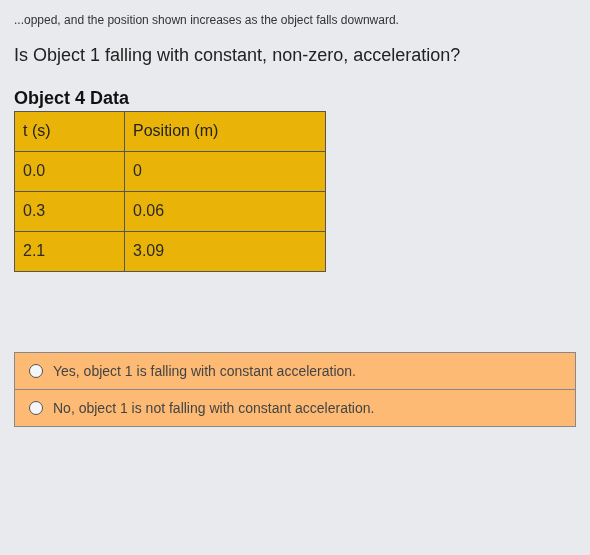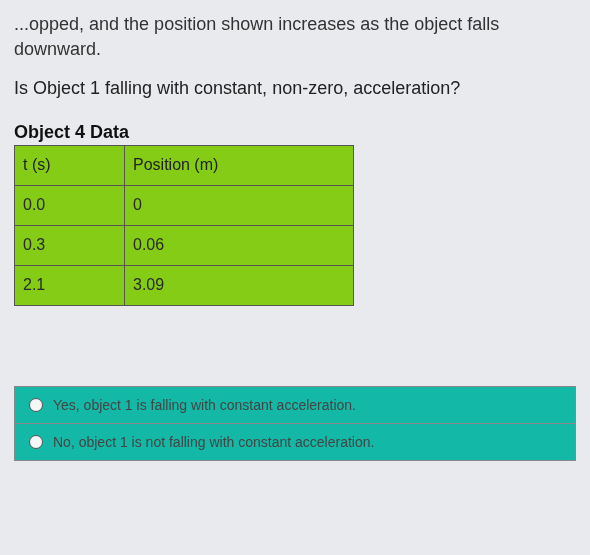--- a/index.html
+++ b/index.html
@@ -5,41 +5,41 @@
     body {
       margin: 0;
       padding: 12px 14px;
       font-family: -apple-system, BlinkMacSystemFont, "Segoe UI", Arial, sans-serif;
       background: #e8eaed;
       color: #2a2a2a;
       width: 590px;
       box-sizing: border-box;
     }
     .intro {
-      font-size: 18px;
+      font-size: 12px;
       line-height: 1.4;
       margin-bottom: 14px;
       color: #333;
     }
     .question {
       font-size: 18px;
       line-height: 1.4;
       margin-bottom: 20px;
       color: #222;
     }
     .caption {
       font-size: 18px;
       font-weight: 700;
       margin-bottom: 2px;
       color: #111;
     }
     table {
       border-collapse: collapse;
-      width: 340px;
-      background: #84cc16;
+      width: 312px;
+      background: #eab308;
     }
     th, td {
       border: 1px solid #555;
       text-align: left;
       font-size: 16px;
       height: 40px;
       vertical-align: middle;
       padding: 0 8px;
       box-sizing: border-box;
     }
@@ -53,21 +53,21 @@
       border-top: none;
     }
     .option {
       border: 1px solid #888;
       padding: 10px 14px;
       font-size: 14px;
       color: #444;
       display: flex;
       align-items: center;
       gap: 10px;
-      background: #14b8a6;
+      background: #fdba74;
     }
     .option + .option { border-top: none; }
     .radio {
       width: 14px;
       height: 14px;
       border: 1.5px solid #555;
       border-radius: 50%;
       flex: 0 0 auto;
       box-sizing: border-box;
       background: #f5f6f8;

